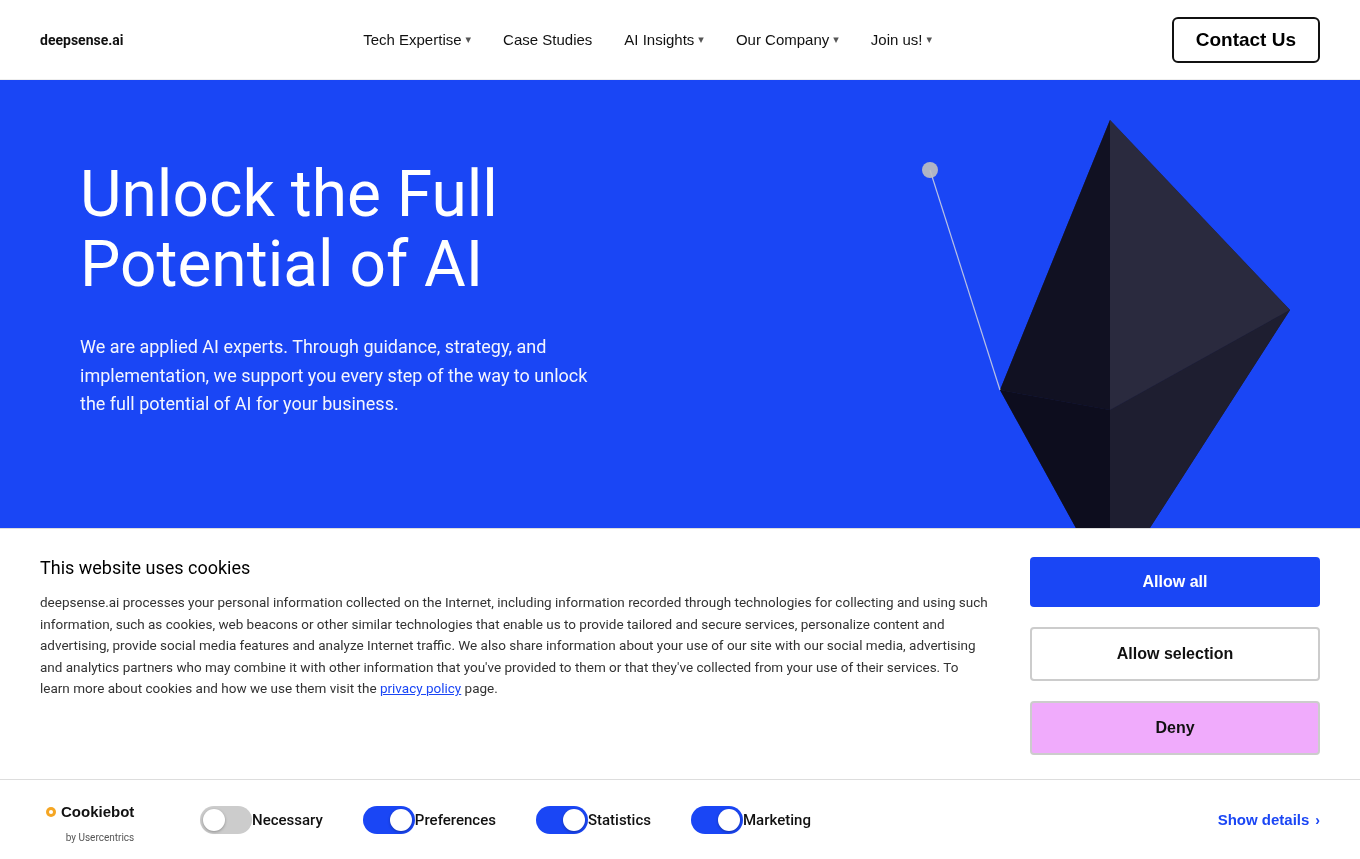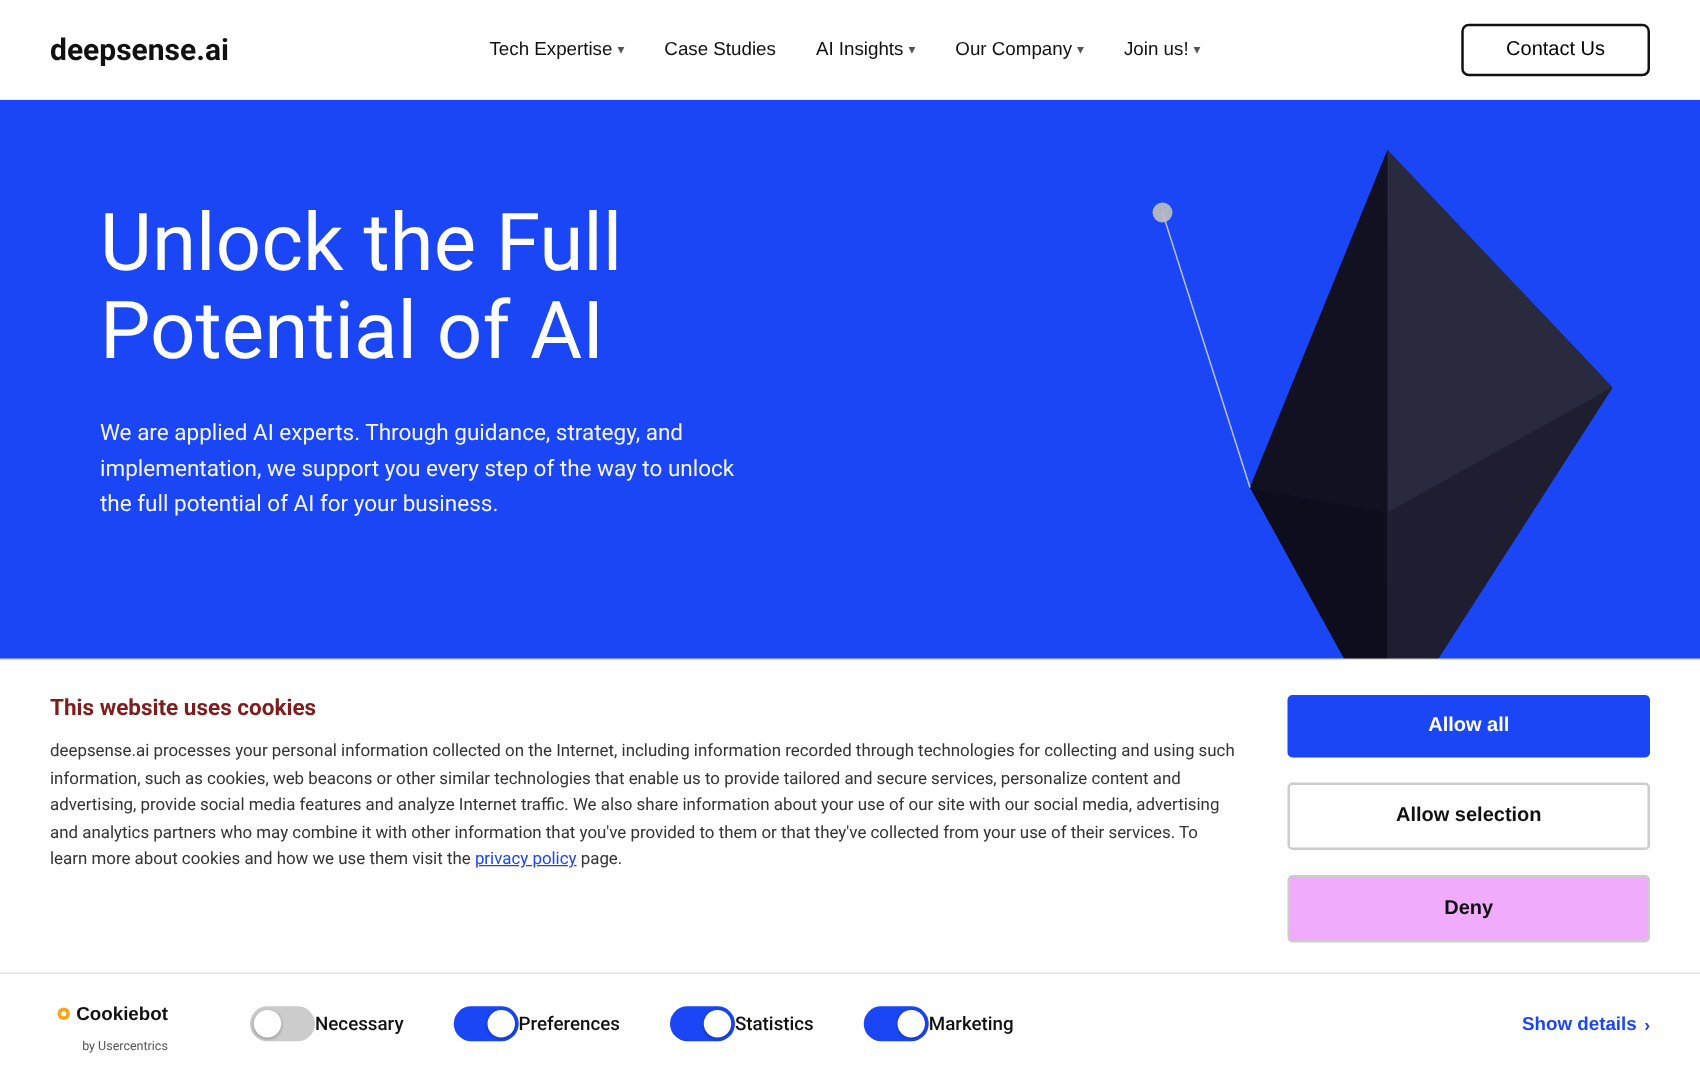--- a/index.html
+++ b/index.html
@@ -4,31 +4,31 @@
   <style>
     * { box-sizing: border-box; margin: 0; padding: 0; }
     body { font-family: -apple-system, BlinkMacSystemFont, 'Segoe UI', Roboto, sans-serif; overflow: hidden; }
 
     
     nav {
       display: flex; align-items: center; justify-content: space-between;
       padding: 0 40px; height: 80px; background: #fff;
       border-bottom: 1px solid #eee; position: relative; z-index: 10;
     }
-    .nav-logo { font-size: 24px; font-weight: 700; color: #111; text-decoration: none; }
+    .nav-logo { font-size: 14px; font-weight: 700; color: #111; text-decoration: none; }
     .nav-links { display: flex; align-items: center; gap: 8px; }
     .nav-item {
       display: flex; align-items: center; gap: 4px;
       padding: 8px 12px; font-size: 15px; color: #111;
       cursor: pointer; border-radius: 4px; background: none; border: none;
     }
     .nav-chevron { font-size: 11px; color: #555; }
     .nav-contact {
-      padding: 10px 34px; border: 2px solid #111; border-radius: 6px;
-      font-size: 16px; font-weight: 400; background: #fff; cursor: pointer;
+      padding: 10px 22px; border: 2px solid #111; border-radius: 6px;
+      font-size: 19px; font-weight: 700; background: #fff; cursor: pointer;
     }
 
     
     .hero {
       background: #1a46f5; color: #fff;
       padding: 80px 80px 0 80px; height: 460px;
       position: relative; overflow: hidden;
     }
     .hero-title {
       font-size: 64px; font-weight: 400; line-height: 1.1;
@@ -53,21 +53,21 @@
     .cookie-banner {
       width: 100%; background: #fff;
       border-top: 1px solid #ddd;
       padding: 28px 40px 0 40px;
     }
     .cookie-top {
       display: flex; gap: 40px; align-items: flex-start;
       padding-bottom: 24px;
     }
     .cookie-content { flex: 1; }
-    .cookie-title { font-size: 18px; font-weight: 700; margin-bottom: 14px; color: #7f1d1d; }
+    .cookie-title { font-size: 18px; font-weight: 400; margin-bottom: 14px; color: #000000; }
     .cookie-text { font-size: 13.5px; color: #333; line-height: 1.6; }
     .cookie-link { color: #1a46f5; text-decoration: underline; cursor: pointer; }
     .cookie-actions {
       display: flex; flex-direction: column; gap: 20px;
       min-width: 290px;
     }
     .btn-allow-all {
       padding: 16px 24px; background: #1a46f5; color: #fff;
       border: none; border-radius: 4px; font-size: 16px; font-weight: 600;
       cursor: pointer; text-align: center;

